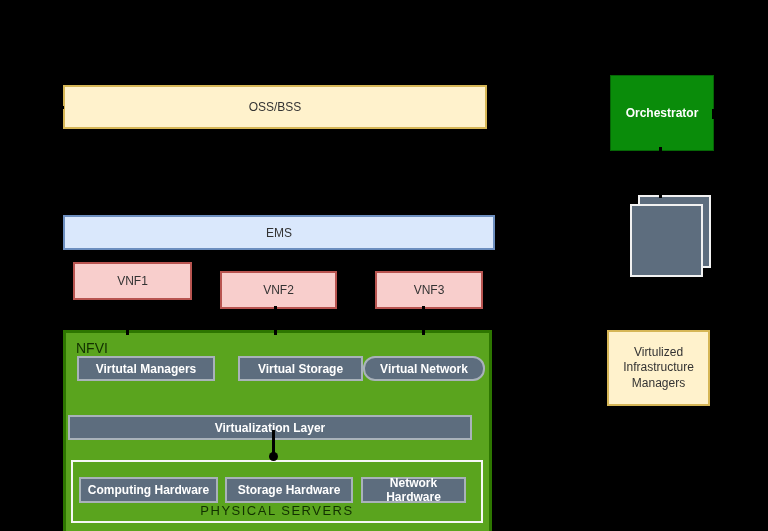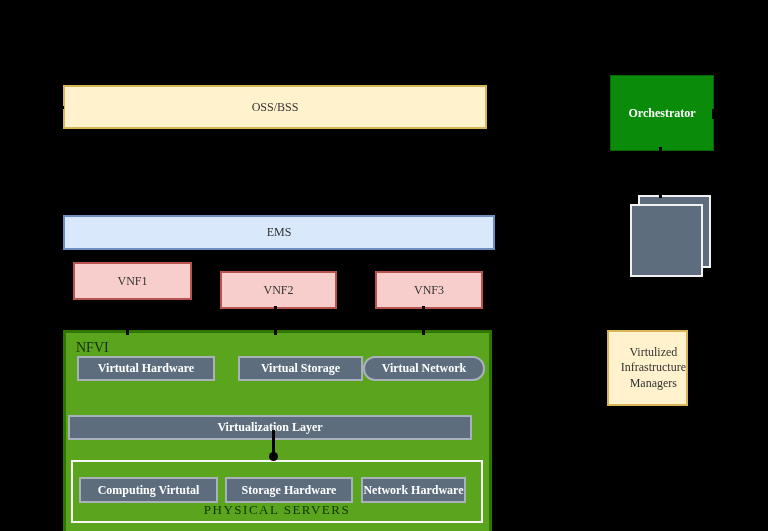--- a/index.html
+++ b/index.html
@@ -2,21 +2,21 @@
 <html style="--background: #000000; --cream_fill: #FFF2CC; --cream_border: #D6B656; --blue_fill: #DAE8FC; --blue_border: #6C8EBF; --pink_fill: #F8CECC; --pink_border: #B85450; --orchestrator_fill: #0A8C0A; --nfvi_fill: #5AA41E; --nfvi_border: #2D7600; --gray_fill: #5D6D7E; --gray_border: #A9B2BA; --white_border: #F2F2F2; --text_dark: #333333; --text_white: #FFFFFF; --text_on_green: #123000; --connector: #000000;"><head>
 <meta charset="utf-8">
 <style>
   html, body { margin: 0; padding: 0; background: #000; }
   .canvas {
     position: relative;
     width: 768px;
     height: 531px;
     background: var(--background, #000);
     overflow: hidden;
-    font-family: Liberation Serif, serif;
+    font-family: Liberation Sans, sans-serif;
   }
   .canvas * { box-sizing: border-box; }
   .node {
     position: absolute;
     display: flex;
     align-items: center;
     justify-content: center;
     text-align: center;
     font-size: 12px;
     color: var(--text_dark);
@@ -84,48 +84,48 @@
     <span>VNF3</span>
   </div>
 
   <div class="node stackb" style="left:638px; top:195px; width:73px; height:73px;"></div>
   <div class="node stackb" style="left:630px; top:204px; width:73px; height:73px;"></div>
 
   <div class="nfvi">
     <div class="nfvi-label">NFVI</div>
 
     <div class="node grayb" style="left:11px; top:23px; width:138px; height:25px;">
-      <span>Virtutal Hardware</span>
+      <span>Virtutal Managers</span>
     </div>
     <div class="node grayb" style="left:172px; top:23px; width:125px; height:25px;">
       <span>Virtual Storage</span>
     </div>
     <div class="node grayb" style="left:297px; top:23px; width:122px; height:25px;border-radius:12px;">
       <span>Virtual Network</span>
     </div>
 
     <div class="node grayb" style="left:2px; top:82px; width:404px; height:25px;">
       <span>Virtualization Layer</span>
     </div>
 
     <div class="phys">
       <div class="node grayb" style="left:6px; top:15px; width:139px; height:26px;">
-        <span>Computing Virtutal</span>
+        <span>Computing Hardware</span>
       </div>
       <div class="node grayb" style="left:152px; top:15px; width:128px; height:26px;">
         <span>Storage Hardware</span>
       </div>
       <div class="node grayb" style="left:288px; top:15px; width:105px; height:26px;">
         <span>Network Hardware</span>
       </div>
       <div class="phys-label">PHYSICAL SERVERS</div>
     </div>
   </div>
 
-  <div class="node cream vim-text" style="left:607px; top:330px; width:81px; height:76px;justify-content:flex-end;">
+  <div class="node cream vim-text" style="left:607px; top:330px; width:103px; height:76px;">
     <div>
       <span>Virtulized</span>
       <span>Infrastructure</span>
       <span>Managers</span>
     </div>
   </div>
 
   <div class="mark" style="left:56px; top:106px; width:8px; height:3px;"></div>
   <div class="mark" style="left:659px; top:147px; width:3px; height:8px;"></div>
   <div class="mark" style="left:712px; top:109px; width:3px; height:10px;"></div>

